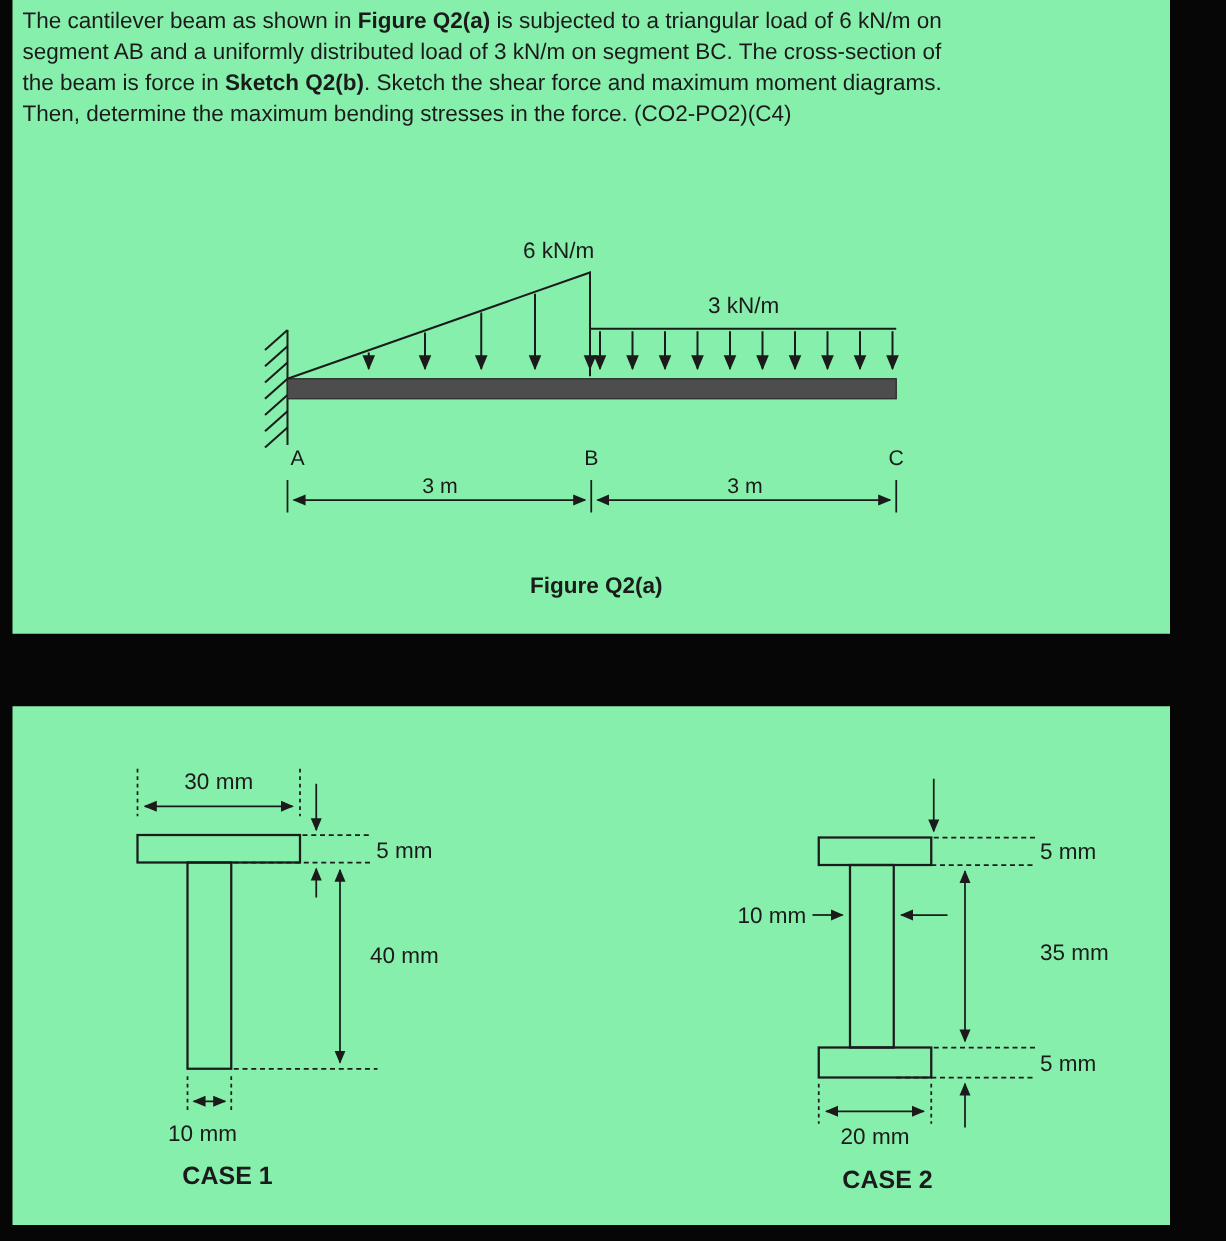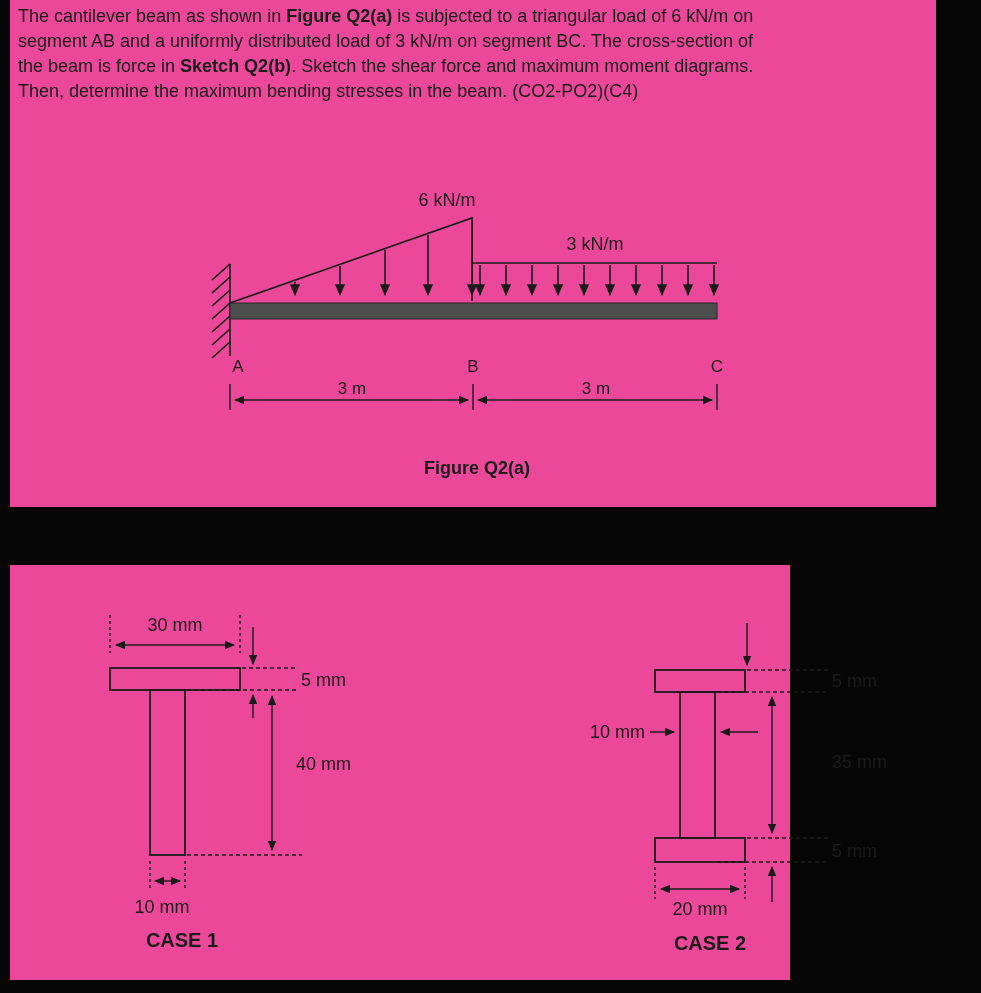--- a/index.html
+++ b/index.html
@@ -4,23 +4,23 @@
 <style>
   html,body{margin:0;padding:0;}
   body{
     width:981px;height:993px;
     background:#060606;
     position:relative;
     font-family:"Liberation Sans", sans-serif;
     color:#1b1b1b;
     overflow:hidden;
   }
-  .panel{position:absolute;background:#ec4899;}
+  .panel{position:absolute;background:#86efac;}
   .panel-top{left:10px;top:0;width:926px;height:507px;}
-  .panel-bottom{left:10px;top:565px;width:780px;height:415px;}
+  .panel-bottom{left:10px;top:565px;width:926px;height:415px;}
   .question{
     padding:4px 20px 0 8px;
     font-size:18px;
     line-height:25px;
   }
   .qline{white-space:nowrap;}
   .marks{
     padding:2px 32px 0 0;
     font-size:18px;
     text-align:right;
@@ -38,21 +38,21 @@
 </style>
 </head>
 <body>
 
 <div class="panel panel-top">
 
   <div class="question">
     <div class="qline"><span>The cantilever beam as shown in </span><strong>Figure Q2(a)</strong><span> is subjected to a triangular load of 6 kN/m on</span></div>
     <div class="qline">segment AB and a uniformly distributed load of 3 kN/m on segment BC. The cross-section of</div>
     <div class="qline"><span>the beam is force in </span><strong>Sketch Q2(b)</strong><span>. Sketch the shear force and maximum moment diagrams.</span></div>
-    <div class="qline">Then, determine the maximum bending stresses in the beam. (CO2-PO2)(C4)</div>
+    <div class="qline">Then, determine the maximum bending stresses in the force. (CO2-PO2)(C4)</div>
   </div>
 
   <svg class="fig-a" width="920" height="312" viewBox="0 0 920 312" role="img">
     <defs>
       <marker id="arrA" viewBox="0 0 10 10" refX="9" refY="5" markerWidth="7.5" markerHeight="7.5" orient="auto-start-reverse">
         <path d="M0,0.8 L10,5 L0,9.2 z" fill="#1b1b1b"></path>
       </marker>
     </defs>
 
     <g stroke="#1b1b1b" stroke-width="1.6">

